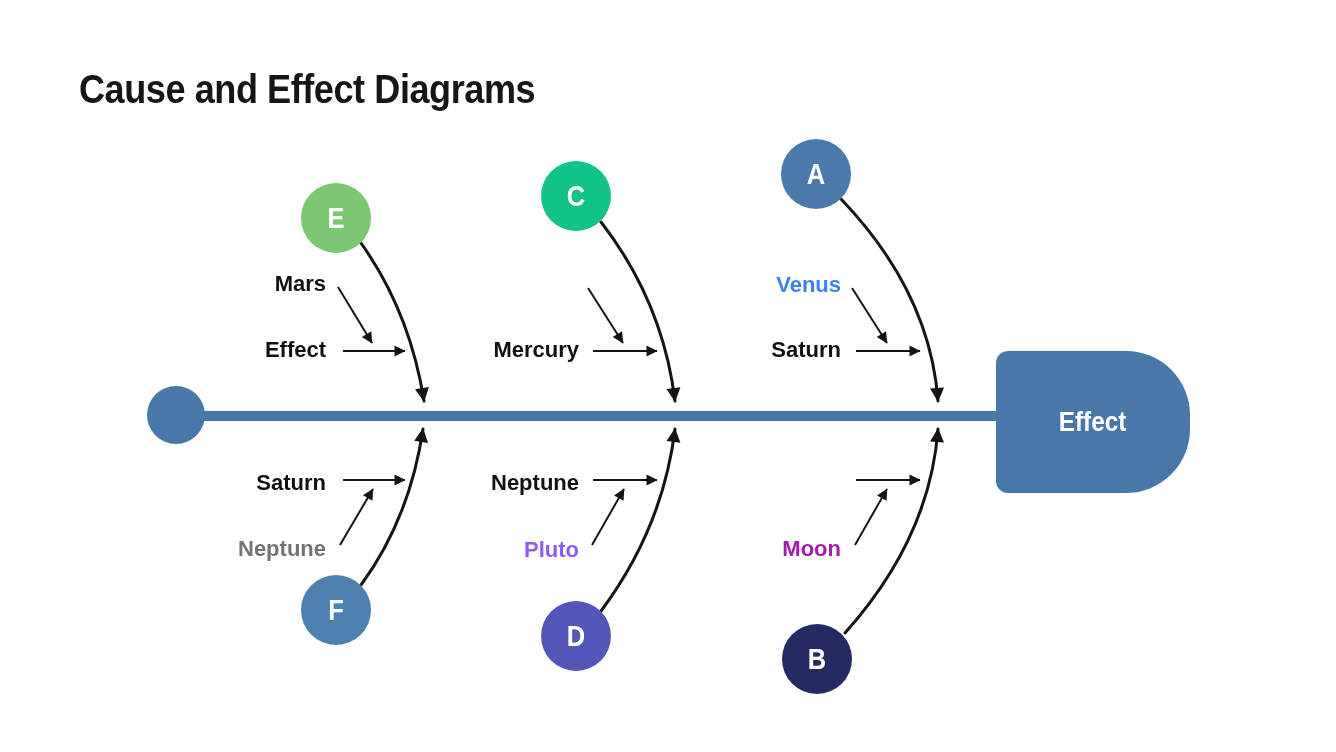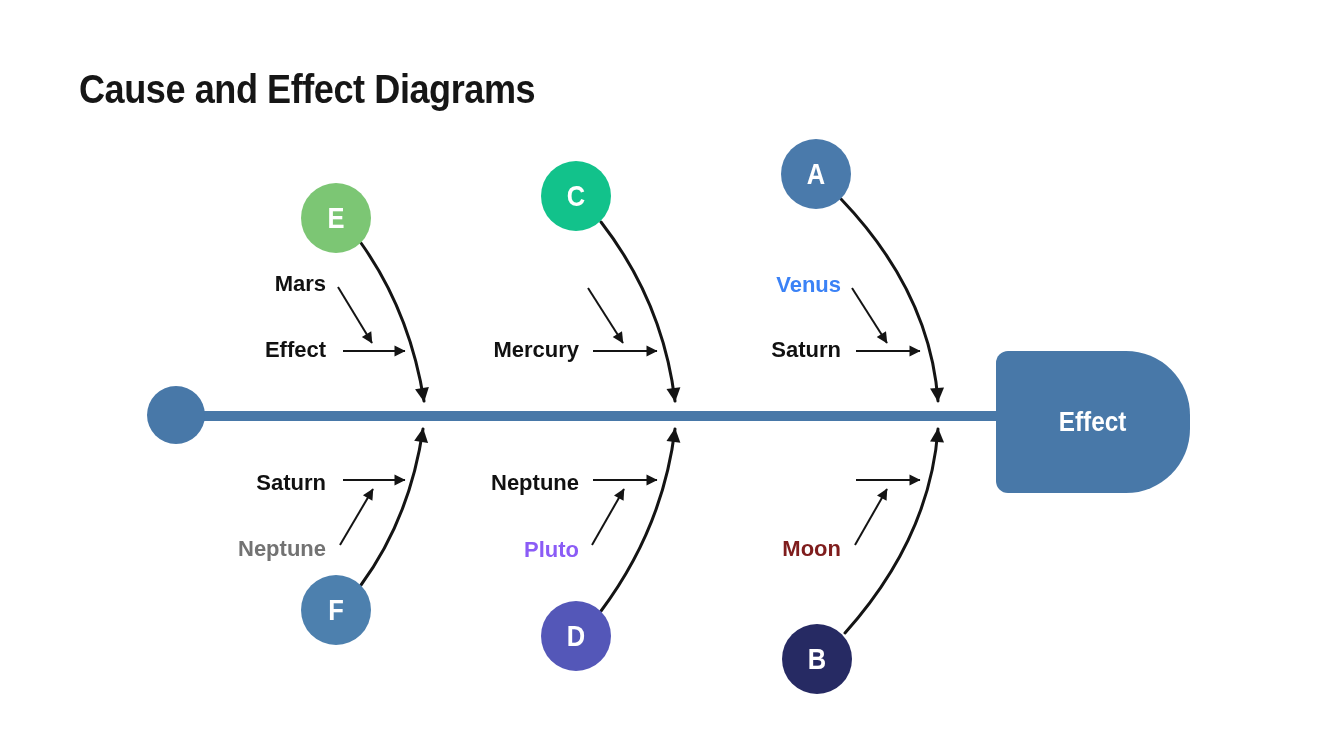--- a/index.html
+++ b/index.html
@@ -105,19 +105,19 @@
   <div class="cause-label" style="left: 176px; top: 270px; color: rgb(17, 17, 17);">Mars</div>
   <div class="cause-label" style="left: 176px; top: 336px; color: rgb(17, 17, 17);">Effect</div>
   <div class="cause-label" style="left: 429px; top: 336px; color: rgb(17, 17, 17);">Mercury</div>
   <div class="cause-label" style="left: 691px; top: 271px; color: #3b82f6;">Venus</div>
   <div class="cause-label" style="left: 691px; top: 336px; color: rgb(17, 17, 17);">Saturn</div>
 
   <div class="cause-label" style="left: 176px; top: 469px; color: rgb(17, 17, 17);">Saturn</div>
   <div class="cause-label" style="left: 176px; top: 535px; color: #737373;">Neptune</div>
   <div class="cause-label" style="left: 429px; top: 469px; color: rgb(17, 17, 17);">Neptune</div>
   <div class="cause-label" style="left: 429px; top: 536px; color: #8b5cf6;">Pluto</div>
-  <div class="cause-label" style="left: 691px; top: 535px; color: #7f1d1d;">Moon</div>
+  <div class="cause-label" style="left: 691px; top: 535px; color: #a21caf;">Moon</div>
 
   <div class="effect-head" style="background: rgb(72, 120, 168);">
     <span class="effect-label">Effect</span>
   </div>
 
 </div>
 
 </body></html>

